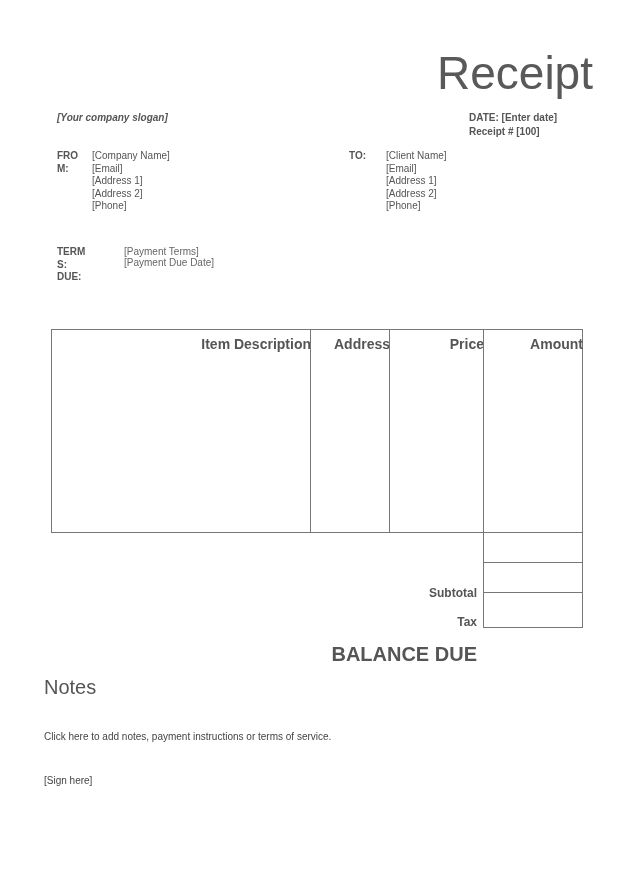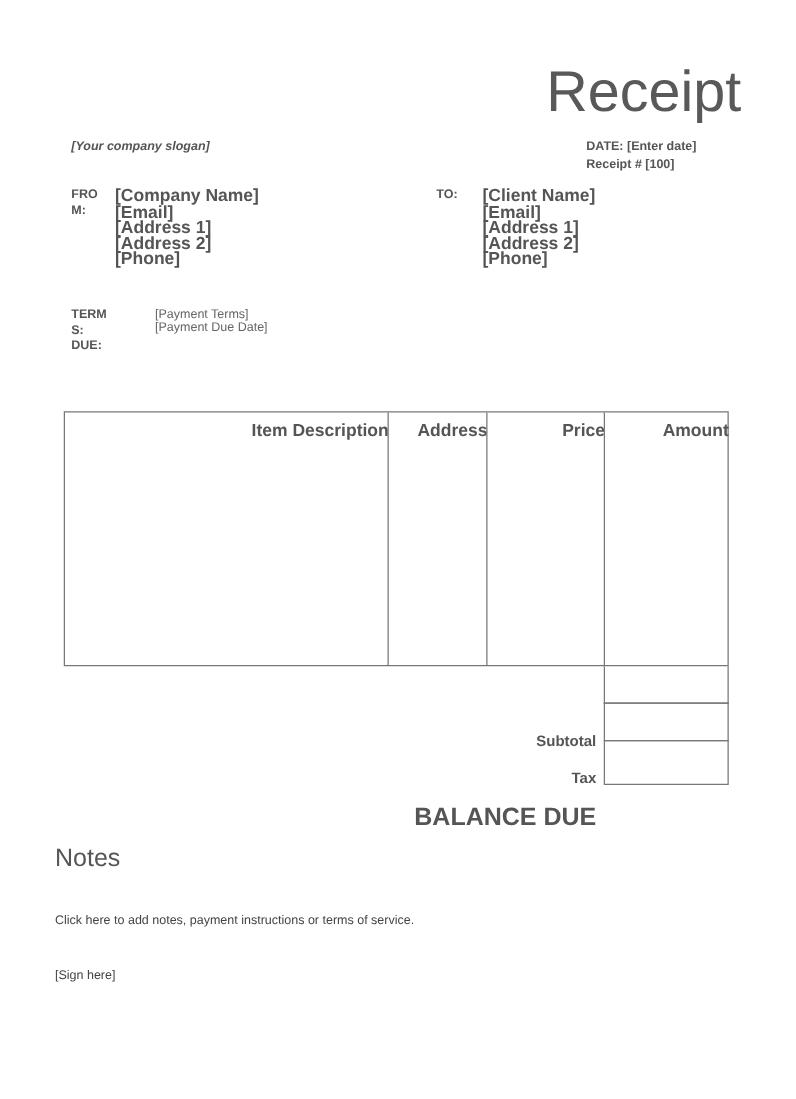--- a/index.html
+++ b/index.html
@@ -2,21 +2,21 @@
 <html><head>
 <meta charset="utf-8">
 <style>
   html,body{margin:0;padding:0;background:#fff;}
   body{width:637px;height:879px;position:relative;overflow:hidden;font-family:"Liberation Sans",sans-serif;color:#555;}
   .abs{position:absolute;}
   .title{left:425px;top:50px;font-size:46px;color:#595959;line-height:1;margin-left:12px;}
   .slogan{left:57px;top:112px;font-size:10px;font-style:italic;font-weight:bold;color:#555;}
   .meta{left:469px;top:111px;font-size:10px;font-weight:bold;line-height:14px;color:#555;}
   .lbl{font-size:10px;font-weight:bold;line-height:12.5px;color:#555;}
-  .val{font-size:14px;font-weight:bold;line-height:12.5px;color:#555;}
+  .val{font-size:10px;font-weight:normal;line-height:12.5px;color:#555;}
   .from-lbl{left:57px;top:150px;width:26px;}
   .from-val{left:92px;top:150px;}
   .to-lbl{left:349px;top:150px;}
   .to-val{left:386px;top:150px;}
   .terms-lbl{left:57px;top:246px;width:30px;line-height:12.5px;}
   .terms-val{left:100px;top:246px;font-size:10px;line-height:11px;color:#666;font-weight:normal;padding-left:24px;}
   .table{left:51px;top:329px;width:532px;height:204px;border:1px solid #777;box-sizing:border-box;}
   .col{position:absolute;top:0;bottom:0;border-left:1px solid #777;}
   .th{position:absolute;top:6px;font-size:14px;font-weight:bold;color:#555;text-align:right;}
   .tot-box{position:absolute;left:483px;width:100px;border:1px solid #777;border-top:none;box-sizing:border-box;}

